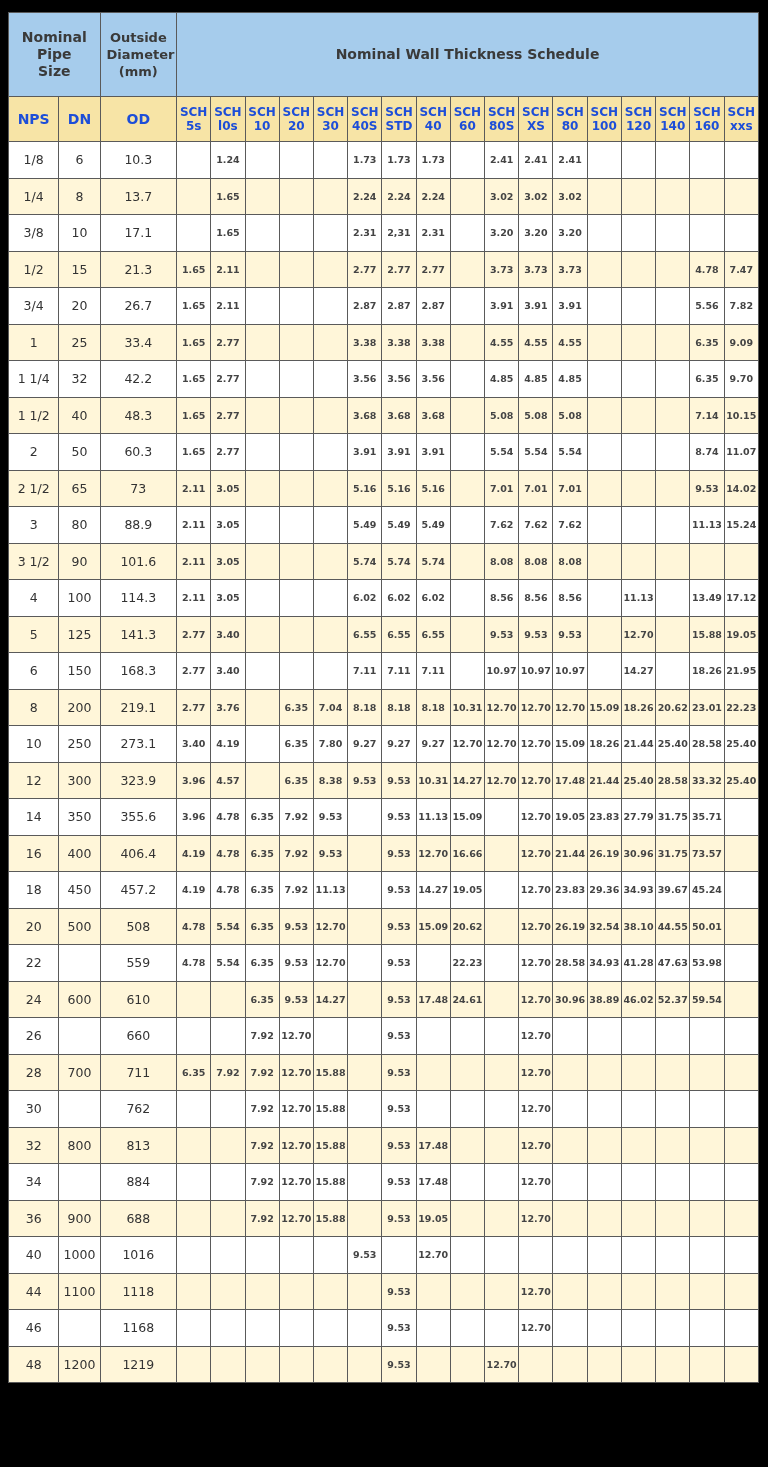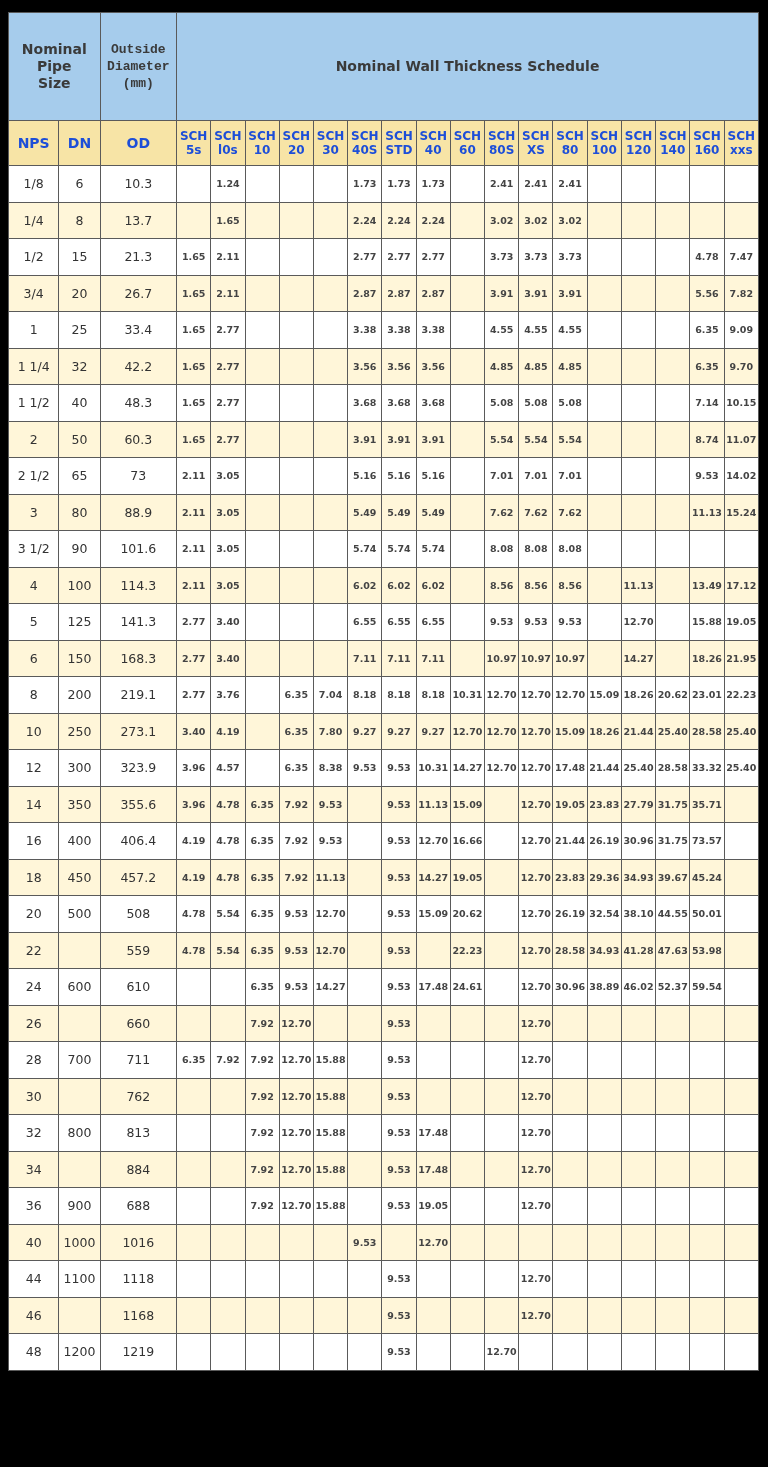--- a/index.html
+++ b/index.html
@@ -38,21 +38,21 @@
       <col style="width:34px">
       <col style="width:34px">
       <col style="width:34px">
       <col style="width:34px">
     <col style="width:34px">
       <col style="width:34px">
   </colgroup>
   <thead>
     <tr class="hdr1">
       <th colspan="2" class="big" style="white-space:normal;padding:0 10px;">Nominal Pipe Size</th>
-      <th style="white-space:normal;padding:16px 6px;font-family:Liberation Mono, monospace;">Outside Diameter (mm)</th>
+      <th style="white-space:normal;padding:4px 6px;">Outside Diameter (mm)</th>
       <th colspan="17" class="big">Nominal Wall Thickness Schedule</th>
     </tr>
     <tr class="hdr2" id="colhdr">
       <th class="lbl">NPS</th>
       <th class="lbl">DN</th>
       <th class="lbl">OD</th>
     <th>
           <div>SCH</div>
           <div>5s</div>
         </th>
@@ -161,20 +161,42 @@
         <td>3.02</td>
         <td>3.02</td>
         <td>3.02</td>
         <td></td>
         <td></td>
         <td></td>
         <td></td>
         <td></td>
       </tr>
       <tr>
+        <td class="k">3/8</td>
+        <td class="k">10</td>
+        <td class="k">17.1</td>
+        <td></td>
+        <td>1.65</td>
+        <td></td>
+        <td></td>
+        <td></td>
+        <td>2.31</td>
+        <td>2,31</td>
+        <td>2.31</td>
+        <td></td>
+        <td>3.20</td>
+        <td>3.20</td>
+        <td>3.20</td>
+        <td></td>
+        <td></td>
+        <td></td>
+        <td></td>
+        <td></td>
+      </tr>
+      <tr>
         <td class="k">1/2</td>
         <td class="k">15</td>
         <td class="k">21.3</td>
         <td>1.65</td>
         <td>2.11</td>
         <td></td>
         <td></td>
         <td></td>
         <td>2.77</td>
         <td>2.77</td>

